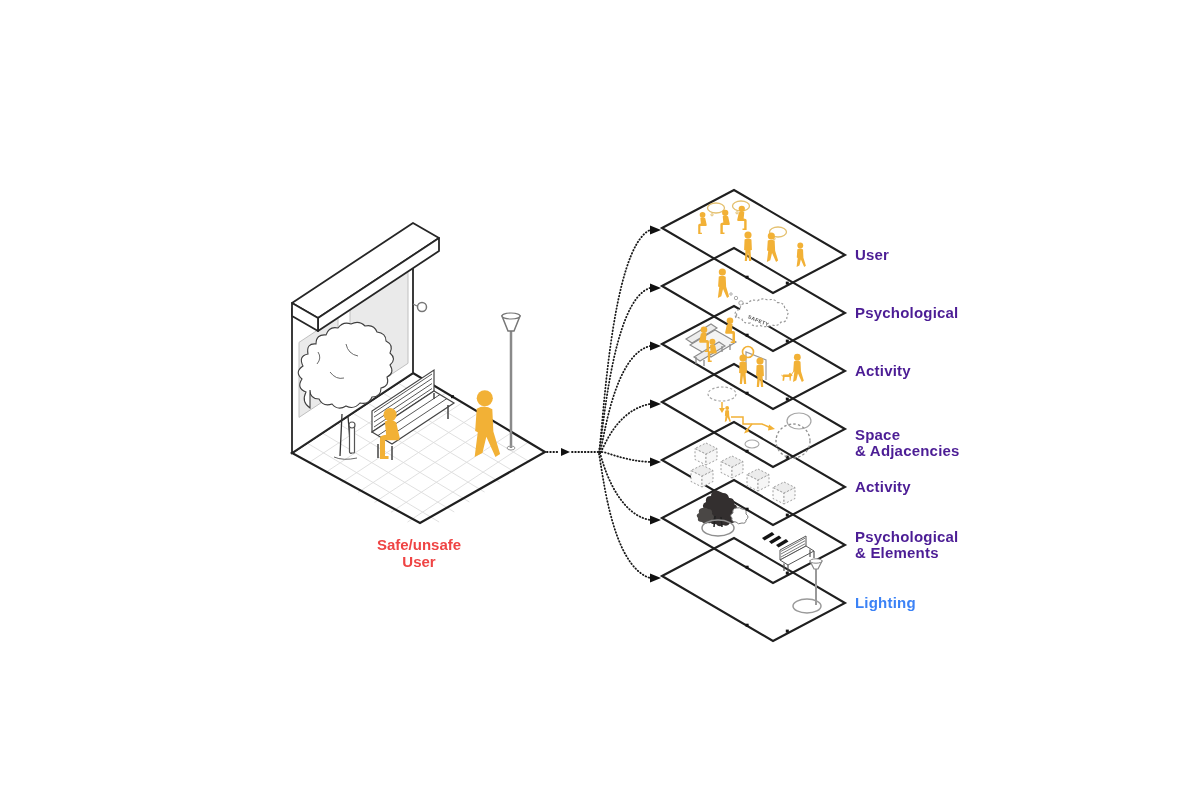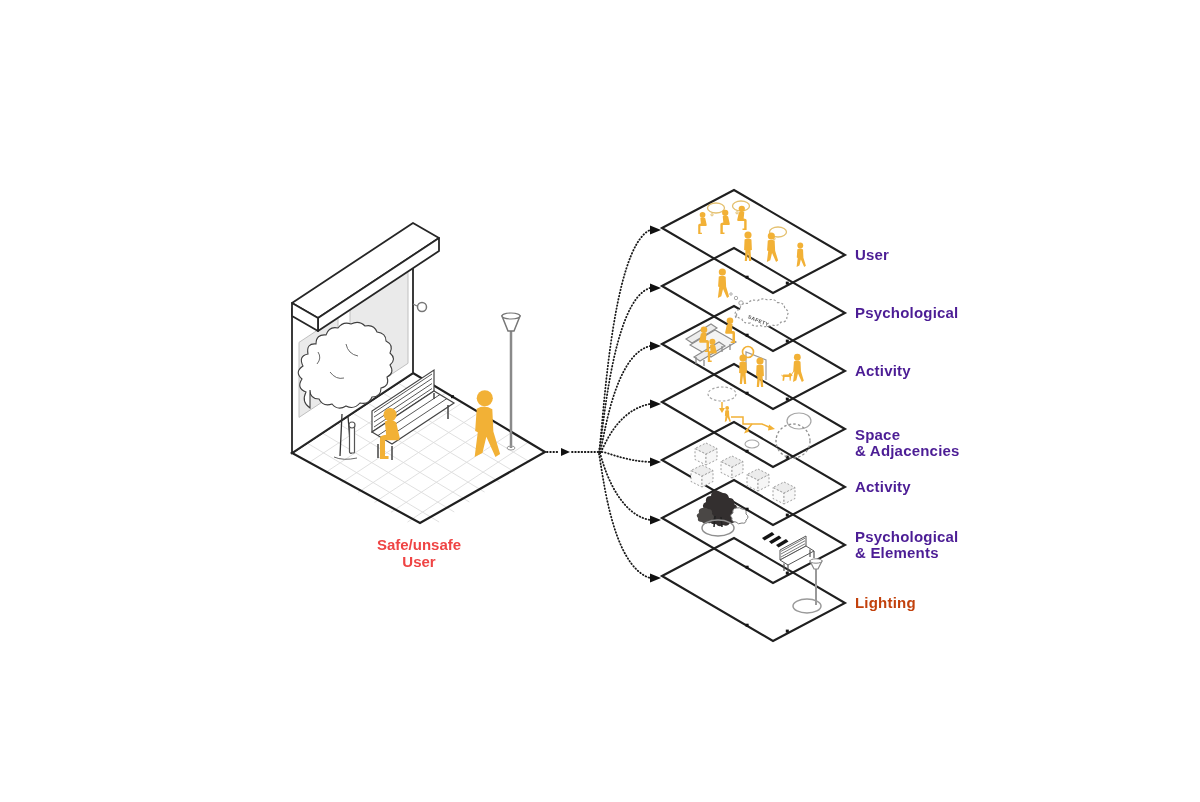--- a/index.html
+++ b/index.html
@@ -271,18 +271,18 @@
     <span>Space</span><br>
     <span>&amp; Adjacencies</span>
   </div>
   <div class="layer-label" style="top:479px">
     <span>Activity</span>
   </div>
   <div class="layer-label" style="top:529px">
     <span>Psychological</span><br>
     <span>&amp; Elements</span>
   </div>
-  <div class="layer-label" style="top: 595px; color: #c2410c;">
+  <div class="layer-label" style="top: 595px; color: #3b82f6;">
     <span>Lighting</span>
   </div>
 </div>
 
 </div>
 
 </body></html>

